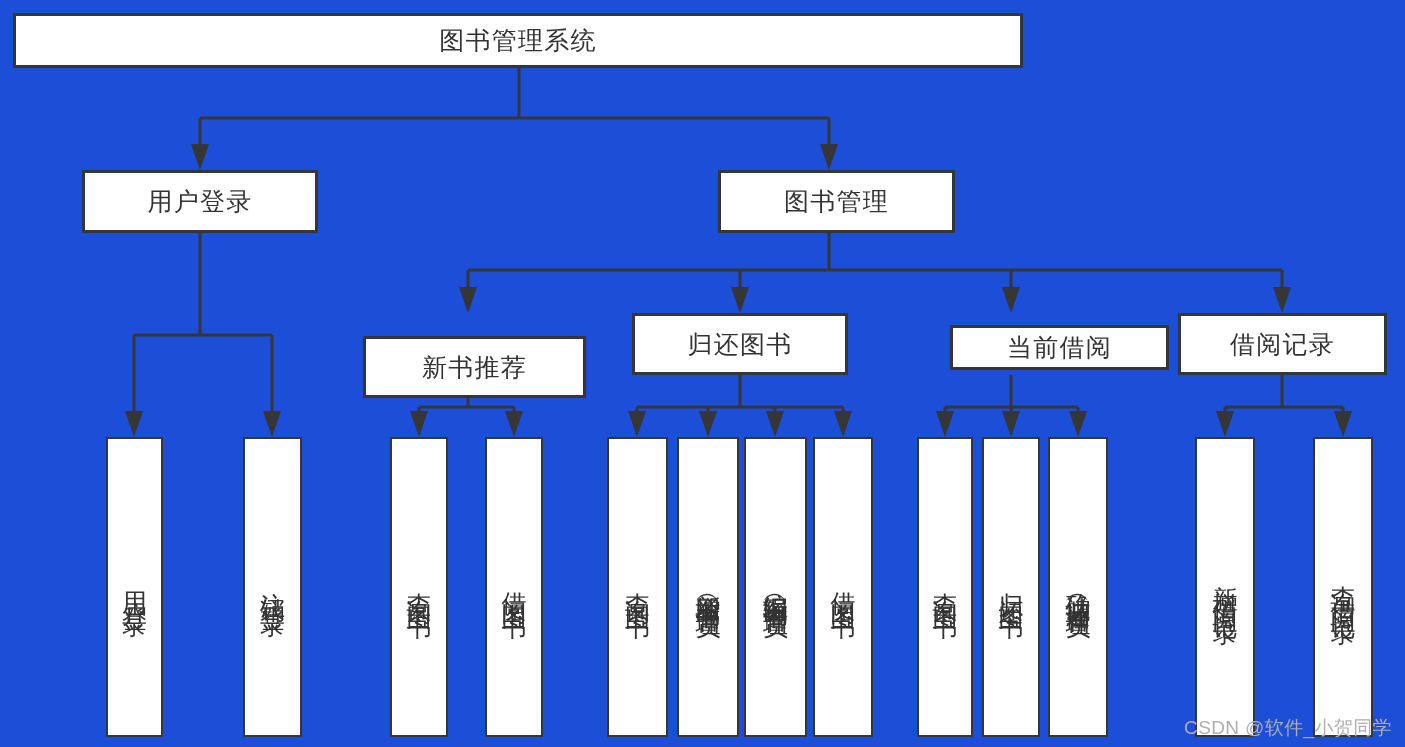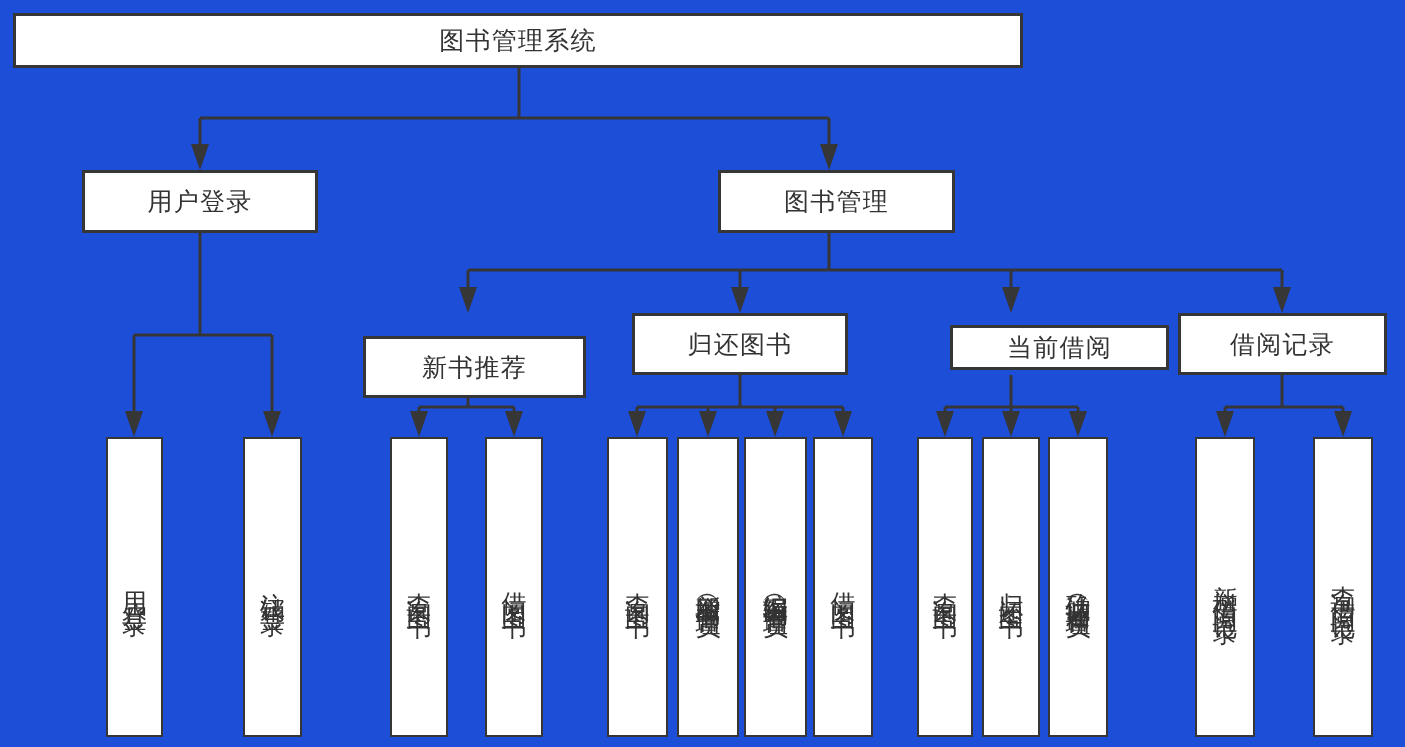--- a/index.html
+++ b/index.html
@@ -146,14 +146,15 @@
     <span class="vtext tight">确认归还（管理员）</span>
   </div>
 
   <div class="node leaf" style="left:1195px; top:437px; width:60px; height:300px;">
     <span class="vtext">新增借阅记录</span>
   </div>
   <div class="node leaf" style="left:1313px; top:437px; width:60px; height:300px;">
     <span class="vtext">查询借阅记录</span>
   </div>
 
+  <div class="watermark">CSDN @软件_小贺同学</div>
 
 </div>
 
 </body></html>

